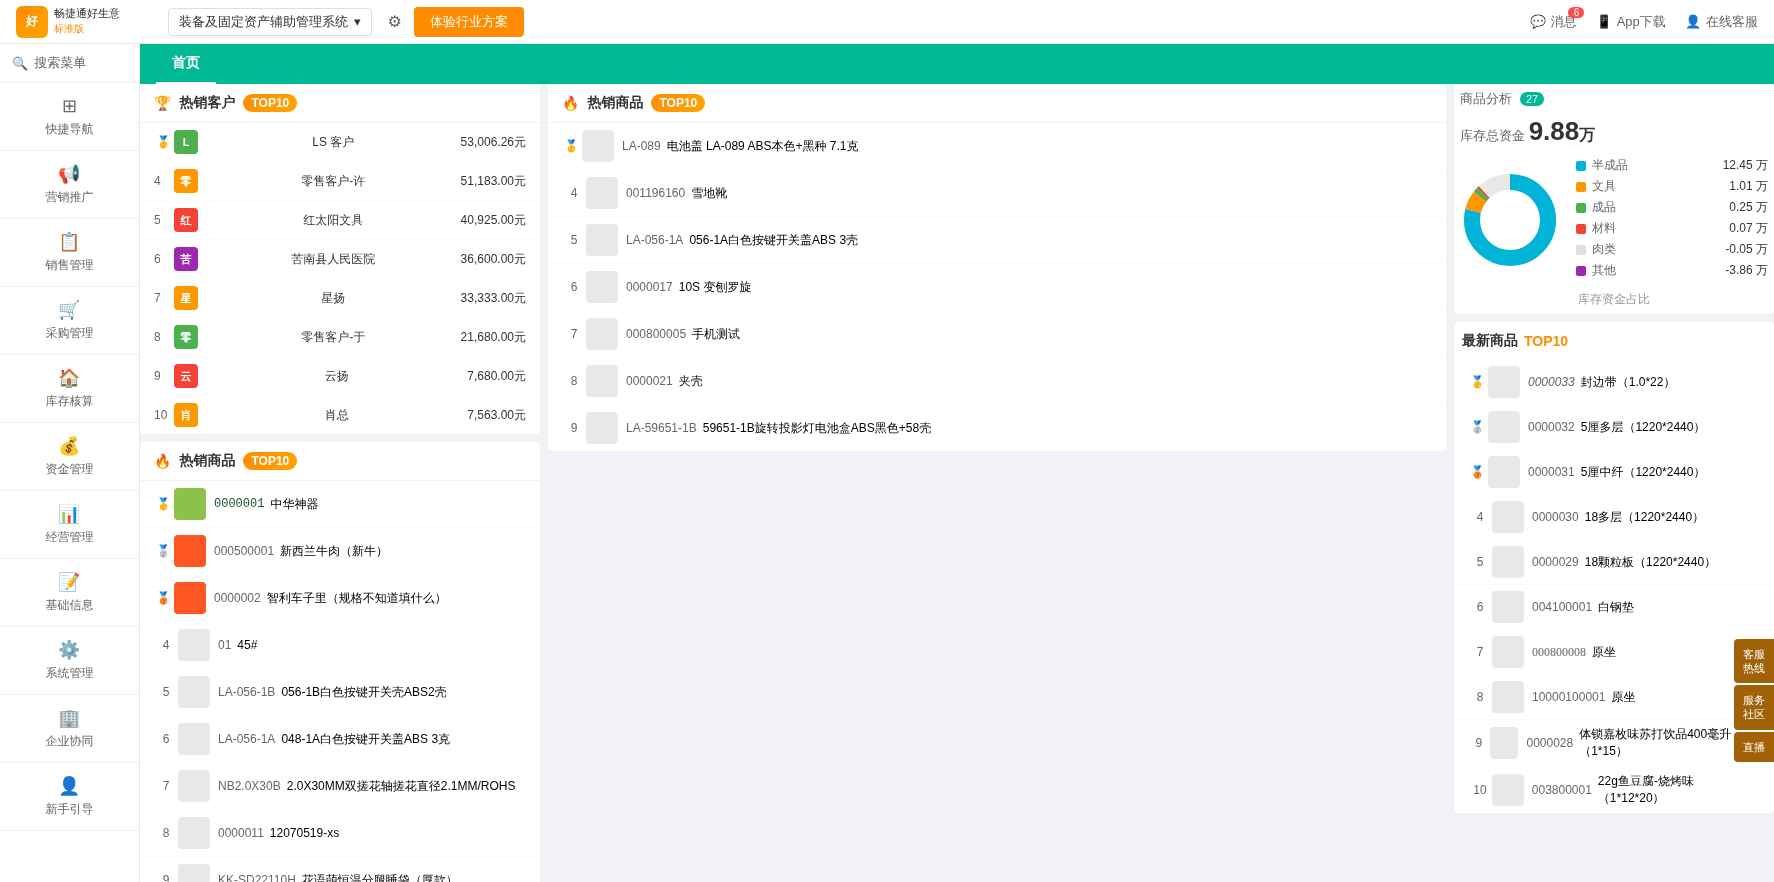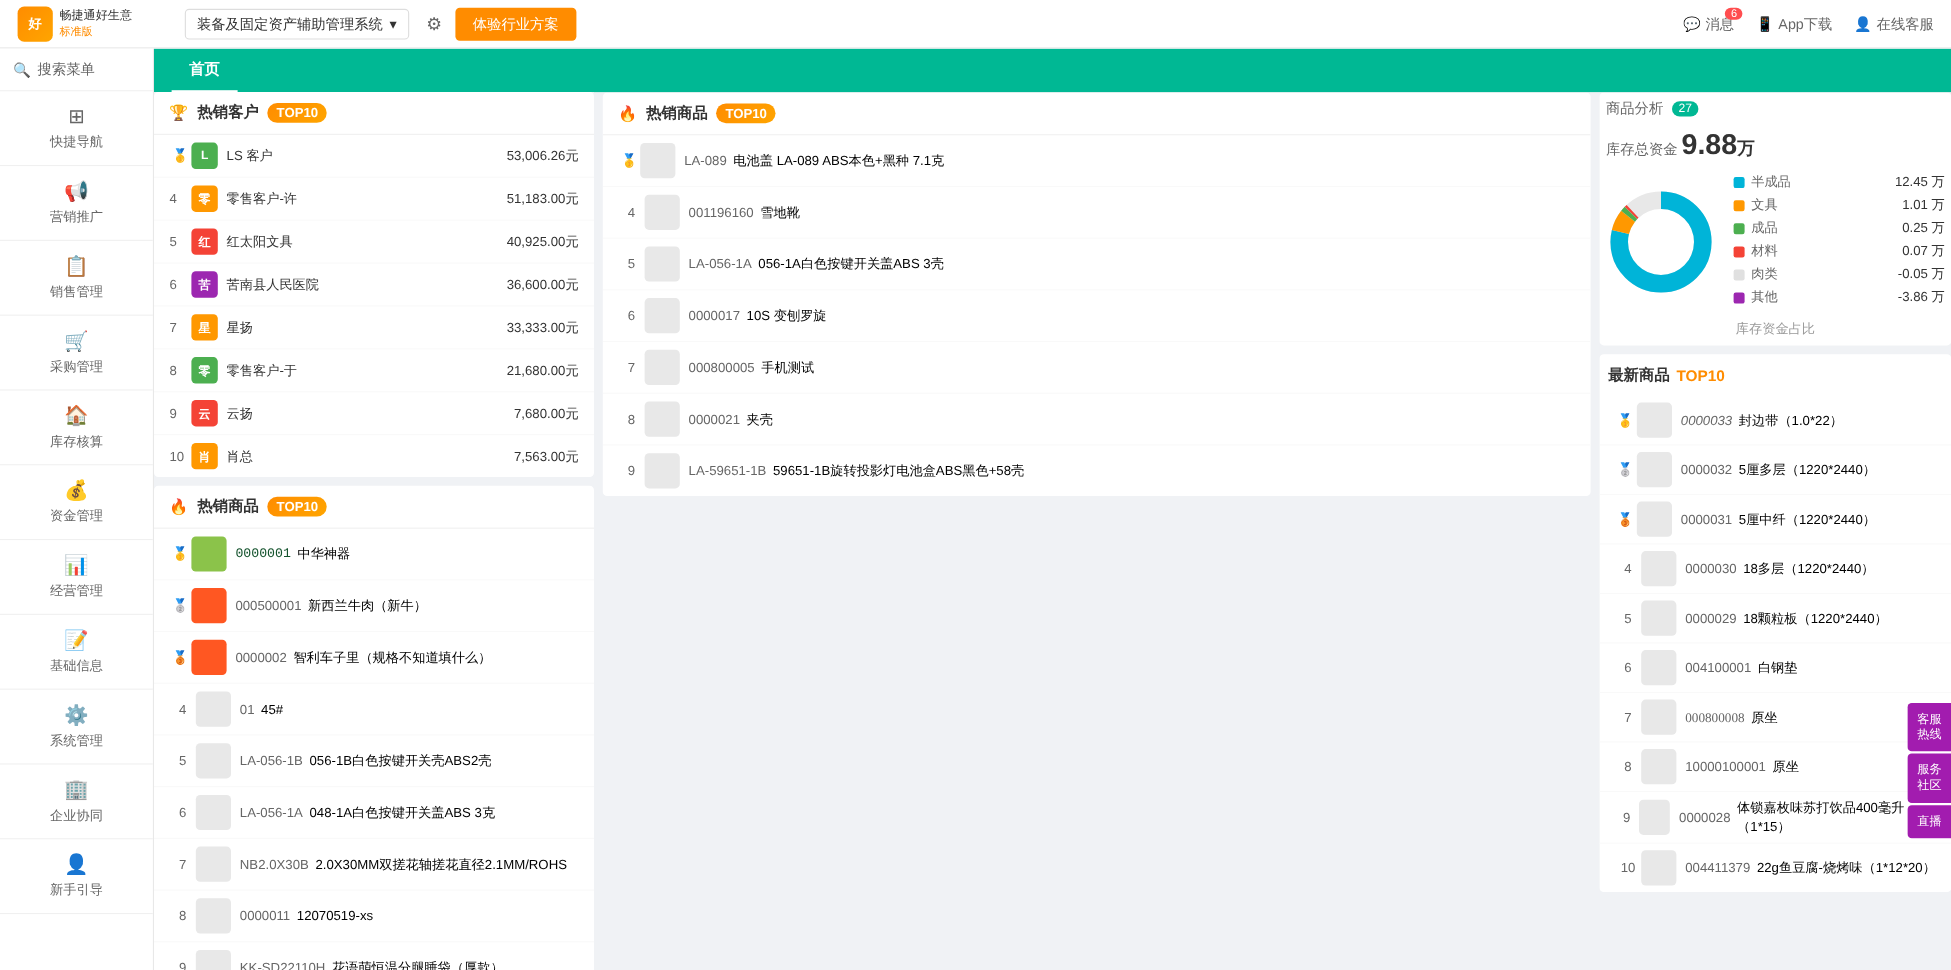--- a/index.html
+++ b/index.html
@@ -21,21 +21,21 @@
       align-items: center;
       gap: 6px;
     }
     .logo-icon {
       width: 32px; height: 32px;
       background: linear-gradient(135deg, #ff8c00, #ffa500);
       border-radius: 6px;
       display: flex; align-items: center; justify-content: center;
       color: white; font-weight: bold; font-size: 12px;
     }
-    .logo-text { font-size: 11px; color: #333; line-height: 1.3; }
+    .logo-text { font-size: 11px; color: #333; line-height: 1.3; font-family: Liberation Mono, monospace; }
     .logo-badge { font-size: 10px; color: #ff8c00; }
     .header-selector {
       display: flex; align-items: center; gap: 6px;
       border: 1px solid #ddd; border-radius: 4px;
       padding: 4px 10px; cursor: pointer; color: #333;
     }
     .header-gear { color: #666; cursor: pointer; margin-left: 4px; font-size: 16px; }
     .trial-btn {
       background: #ff8c00; color: white;
       border: none; border-radius: 4px;
@@ -121,21 +121,21 @@
     .list-row:last-child { border-bottom: none; }
     .rank-num { width: 20px; color: #666; font-size: 12px; }
     .rank-badge {
       width: 20px; height: 20px; display: flex; align-items: center; justify-content: center;
     }
     .customer-avatar {
       width: 24px; height: 24px; border-radius: 4px;
       display: flex; align-items: center; justify-content: center;
       color: white; font-size: 11px; font-weight: bold; margin-right: 8px;
     }
-    .customer-name { flex: 1; color: #333; }
+    .customer-name { flex: 1; color: #333; text-align: center; }
     .amount { color: #333; font-weight: 500; }
 
     
     .medal-gold { color: #ffd700; }
     .medal-silver { color: #c0c0c0; }
     .medal-bronze { color: #cd7f32; }
 
     
     .hot-product-row {
       display: flex; align-items: center;
@@ -163,21 +163,21 @@
       padding: 6px 14px; border-bottom: 1px solid #f9f9f9; font-size: 12px;
     }
     .new-product-row:last-child { border-bottom: none; }
 
     
     .float-btns {
       position: fixed; right: 0; bottom: 120px;
       display: flex; flex-direction: column; gap: 2px;
     }
     .float-btn {
-      background: #a21caf; color: white;
+      background: #a16207; color: white;
       width: 40px; padding: 8px 4px;
       font-size: 11px; text-align: center;
       cursor: pointer; border-radius: 4px 0 0 4px;
       line-height: 1.3;
     }
 
     
     ::-webkit-scrollbar { width: 4px; height: 4px; }
     ::-webkit-scrollbar-track { background: #f0f0f0; }
     ::-webkit-scrollbar-thumb { background: #ccc; border-radius: 2px; }
@@ -588,21 +588,21 @@
           </div>
           <div class="new-product-row">
             <span class="rank-num" style="width:24px;text-align:center;">9</span>
             <div class="product-img" style="background:#e8e8e8;"></div>
             <span style="color:#666;margin-right:6px;">0000028</span>
             <span>体锁嘉枚味苏打饮品400毫升（1*15）</span>
           </div>
           <div class="new-product-row">
             <span class="rank-num" style="width:24px;text-align:center;">10</span>
             <div class="product-img" style="background:#e8e8e8;"></div>
-            <span style="color:#666;margin-right:6px;">004411379</span>
+            <span style="color:#666;margin-right:6px;">003800001</span>
             <span>22g鱼豆腐-烧烤味（1*12*20）</span>
           </div>
         </div>
       </div>
     </div>
   </div>
 </div>
 
 <div class="float-btns">
   <div class="float-btn">客服<br>热线</div>

